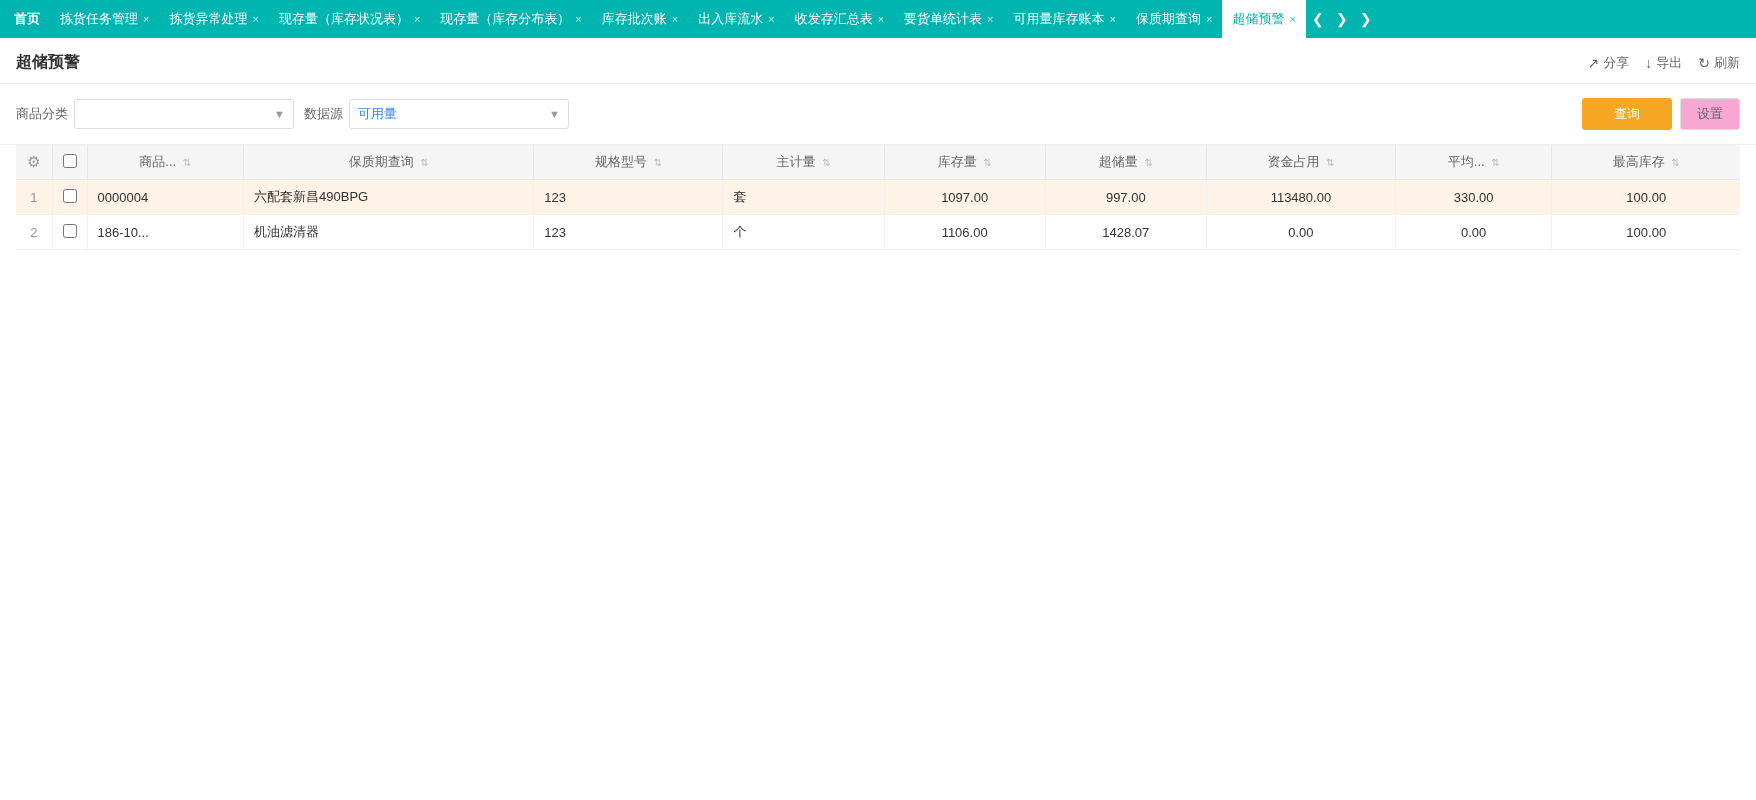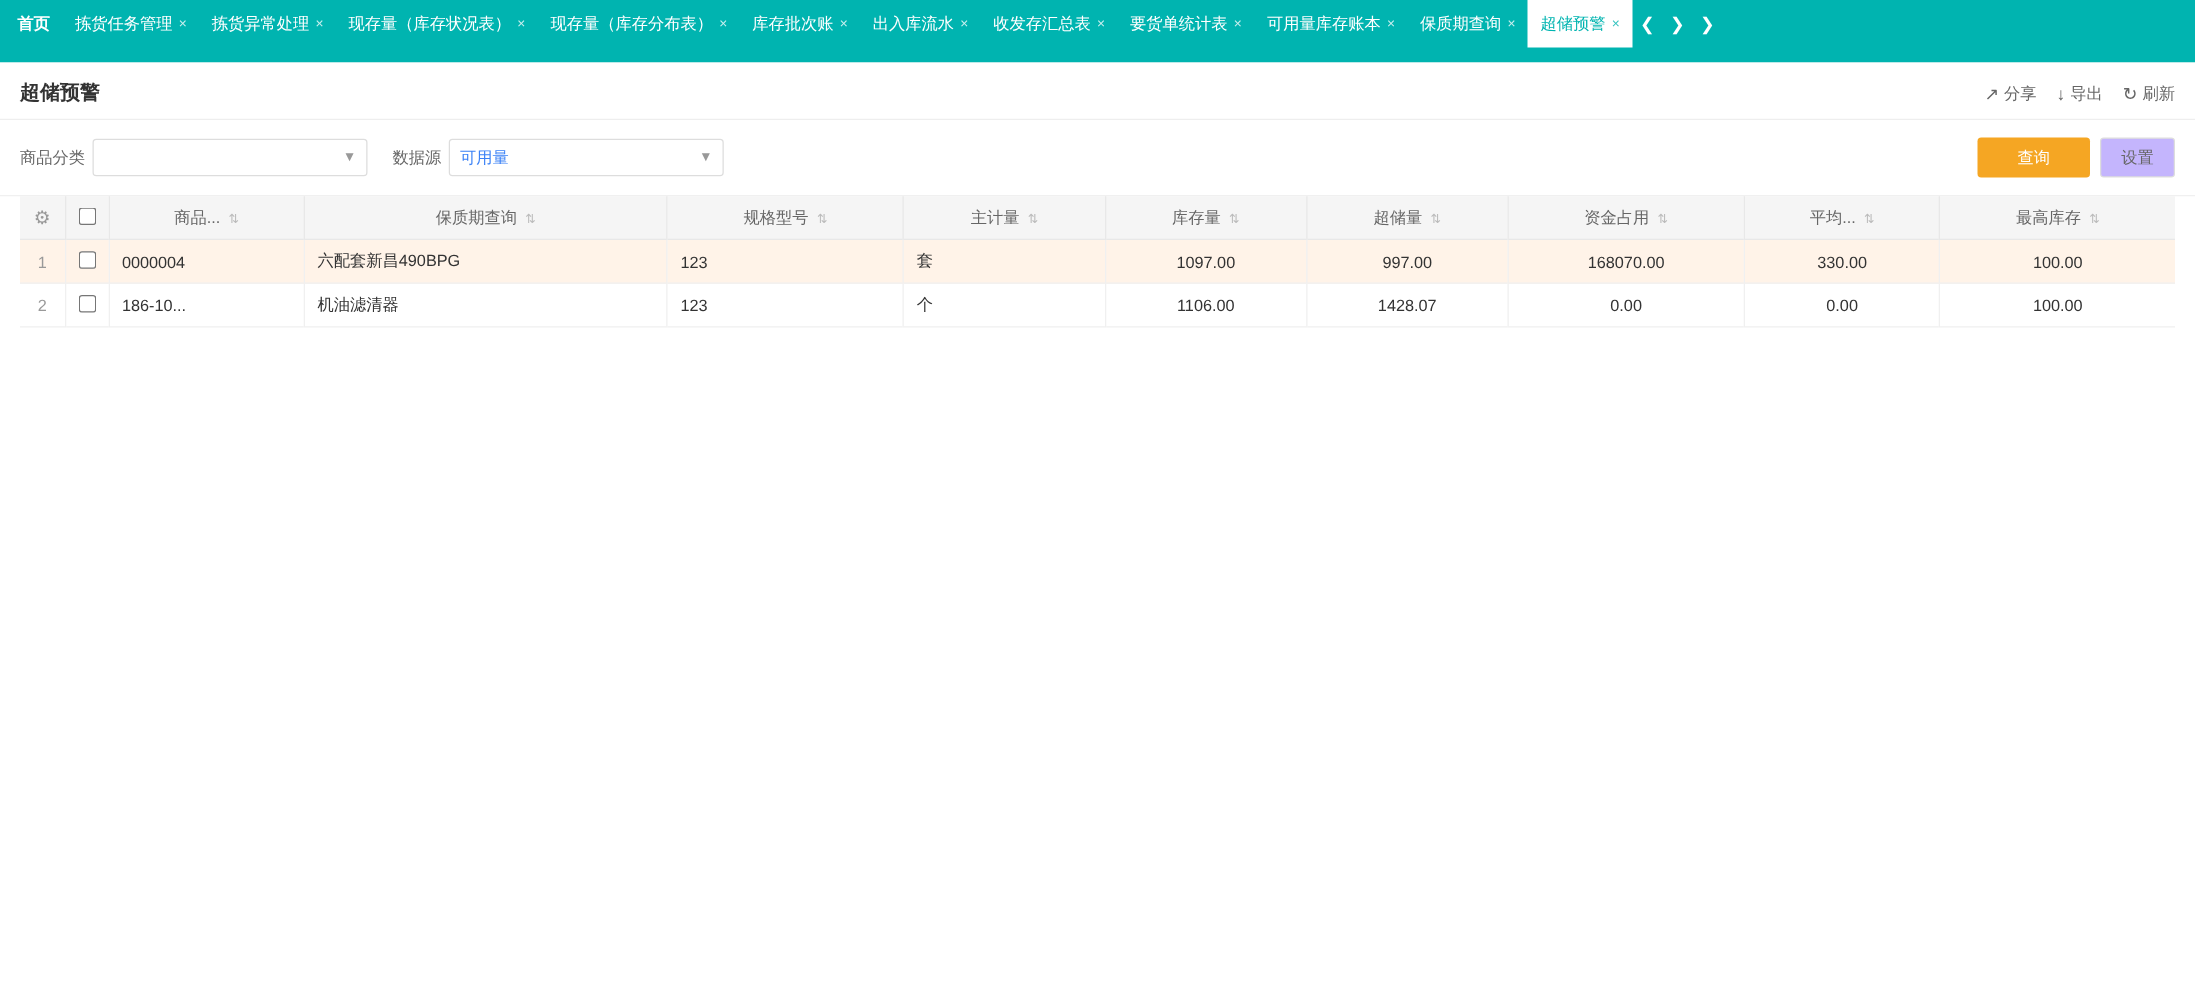--- a/index.html
+++ b/index.html
@@ -1,22 +1,23 @@
 <!DOCTYPE html>
 <html><head>
   <meta charset="utf-8">
   <style>
     * { box-sizing: border-box; margin: 0; padding: 0; }
     body { font-family: 'Microsoft YaHei', Arial, sans-serif; font-size: 13px; background: #f5f5f5; color: #333; }
 
     
     .nav-bar {
       display: flex;
+      align-items: center;
       background: #00b4b0;
-      height: 50px;
+      height: 38px;
       padding: 0 4px;
       overflow: hidden;
       white-space: nowrap;
     }
     .nav-item {
       display: inline-flex;
       align-items: center;
       padding: 0 10px;
       height: 38px;
       color: #fff;
@@ -79,21 +80,21 @@
       cursor: pointer;
       font-size: 13px;
     }
     .header-action-icon { font-size: 14px; }
 
     
     .filter-area {
       display: flex;
       align-items: center;
       padding: 14px 16px;
-      gap: 20px;
+      gap: 10px;
       border-bottom: 1px solid #f0f0f0;
     }
     .filter-item {
       display: flex;
       align-items: center;
       gap: 6px;
     }
     .filter-label {
       color: #666;
       font-size: 13px;
@@ -124,21 +125,21 @@
     .btn-query {
       background: #f5a623;
       color: #fff;
       border: none;
       border-radius: 3px;
       padding: 6px 32px;
       cursor: pointer;
       font-size: 13px;
     }
     .btn-settings {
-      background: #c4b5fd;
+      background: #f9a8d4;
       color: #666;
       border: 1px solid #ddd;
       border-radius: 3px;
       padding: 6px 16px;
       cursor: pointer;
       font-size: 13px;
     }
 
     
     .table-area {
@@ -363,21 +364,21 @@
 
       <tr class="row-highlight">
             <td class="row-num">1</td>
             <td class="checkbox-cell"><input type="checkbox" style=""></td>
             <td>0000004</td>
             <td>六配套新昌490BPG</td>
             <td>123</td>
             <td>套</td>
             <td class="td-right">1097.00</td>
             <td class="td-right">997.00</td>
-            <td class="td-right">168070.00</td>
+            <td class="td-right">113480.00</td>
             <td class="td-right">330.00</td>
             <td class="td-right">100.00</td>
           </tr>
           <tr>
             <td class="row-num">2</td>
             <td class="checkbox-cell"><input type="checkbox" style=""></td>
             <td>186-10...</td>
             <td>机油滤清器</td>
             <td>123</td>
             <td>个</td>

